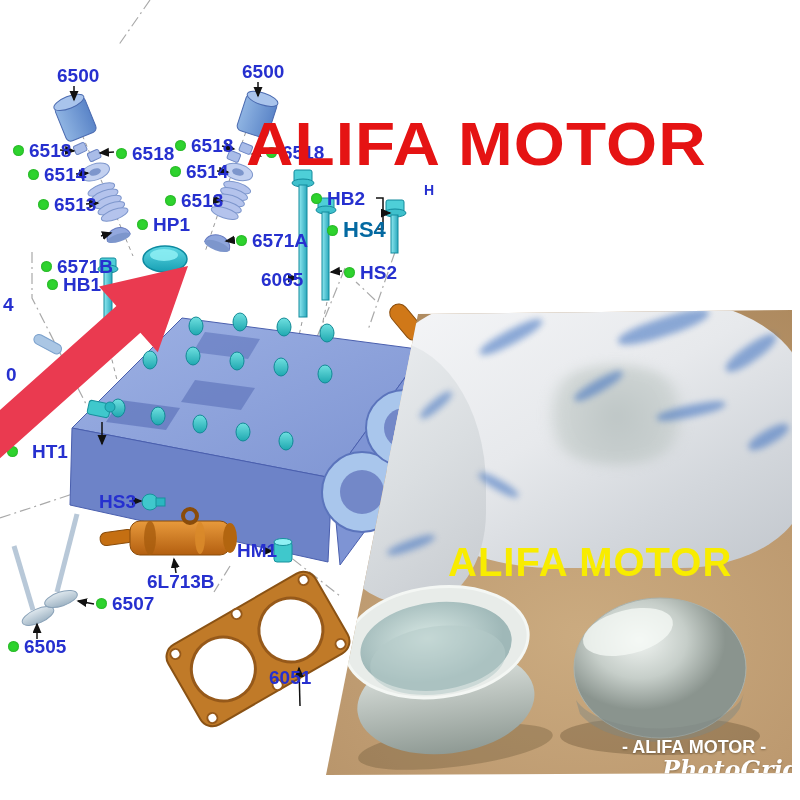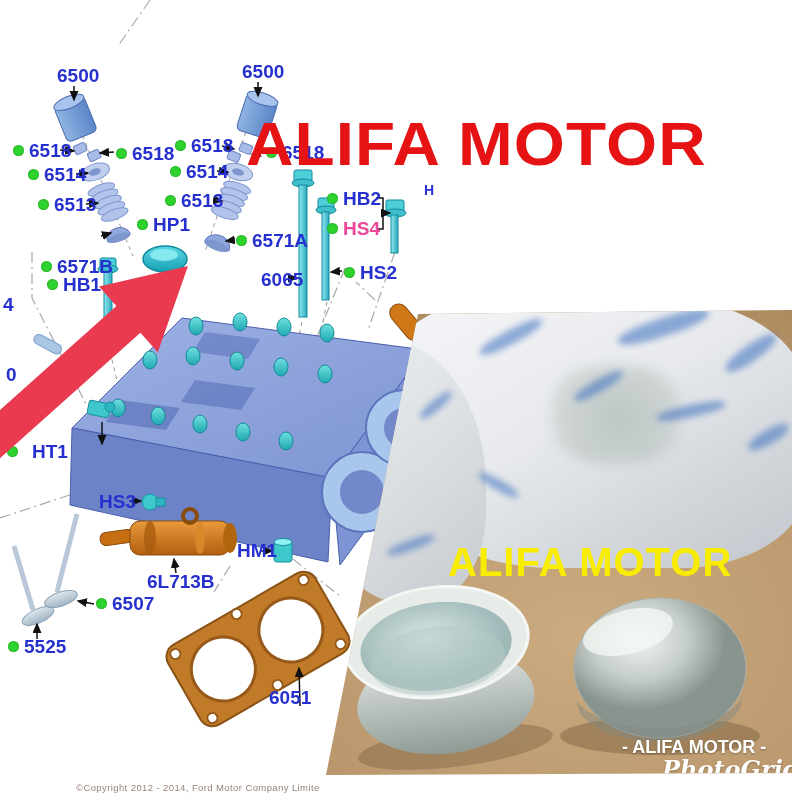--- a/index.html
+++ b/index.html
@@ -329,25 +329,25 @@
         <span>HP1</span>
       </div>
       <div class="plabel" style="left: 236px; top: 231px; font-size: 19px; color: rgb(38, 48, 207);">
         <span class="dot" style="background: rgb(46, 211, 46);"></span>
         <span>6571A</span>
       </div>
       <div class="plabel" style="left: 47px; top: 275px; font-size: 19px; color: rgb(38, 48, 207);">
         <span class="dot" style="background: rgb(46, 211, 46);"></span>
         <span>HB1</span>
       </div>
-      <div class="plabel" style="left: 327px; top: 189px; font-size: 19px; color: rgb(38, 48, 207);">
+      <div class="plabel" style="left: 311px; top: 189px; font-size: 19px; color: rgb(38, 48, 207);">
         <span class="dot" style="background: rgb(46, 211, 46);"></span>
         <span>HB2</span>
       </div>
-      <div class="plabel" style="left: 327px; top: 219px; font-size: 19px; color: #ec4899;">
+      <div class="plabel" style="left: 327px; top: 219px; font-size: 22px; color: #0369a1;">
         <span class="dot" style="background: rgb(46, 211, 46);"></span>
         <span>HS4</span>
       </div>
       <div class="plabel" style="left: 344px; top: 263px; font-size: 19px; color: rgb(38, 48, 207);">
         <span class="dot" style="background: rgb(46, 211, 46);"></span>
         <span>HS2</span>
       </div>
       <div class="plabel" style="left: 245px; top: 270px; font-size: 19px; color: rgb(38, 48, 207); margin-left: 16px;">
         <span>6065</span>
       </div>
@@ -372,28 +372,27 @@
       </div>
       <div class="plabel" style="left: 237px; top: 541px; font-size: 19px; color: rgb(38, 48, 207);">
         <span>HM1</span>
       </div>
       <div class="plabel" style="left: 96px; top: 594px; font-size: 19px; color: rgb(38, 48, 207); text-align: center;">
         <span class="dot" style="background: rgb(46, 211, 46);"></span>
         <span>6507</span>
       </div>
       <div class="plabel" style="left: 8px; top: 637px; font-size: 19px; color: rgb(38, 48, 207);">
         <span class="dot" style="background: rgb(46, 211, 46);"></span>
-        <span>5525</span>
-      </div>
-      <div class="plabel" style="left: 269px; top: 688px; font-size: 19px; color: rgb(38, 48, 207);">
+        <span>6505</span>
+      </div>
+      <div class="plabel" style="left: 269px; top: 668px; font-size: 19px; color: rgb(38, 48, 207);">
         <span>6051</span>
       </div>
     </div>
 
-  <div id="copyright">©Copyright 2012 - 2014, Ford Motor Company Limite</div>
 
   <div id="watermark" style="color: rgb(229, 19, 19);">ALIFA MOTOR</div>
 
   <svg id="arrow-svg" width="800" height="800" viewBox="0 0 800 800">
     <polygon id="arrow-poly" points="-32,438.6 116.4,306 99,286.6 188,266 157.8,352.2 140.4,332.8 -8,465.4" fill="#ea3a50"></polygon>
   </svg>
 
   <div id="photo">
     <div class="cardboard"></div>
 

